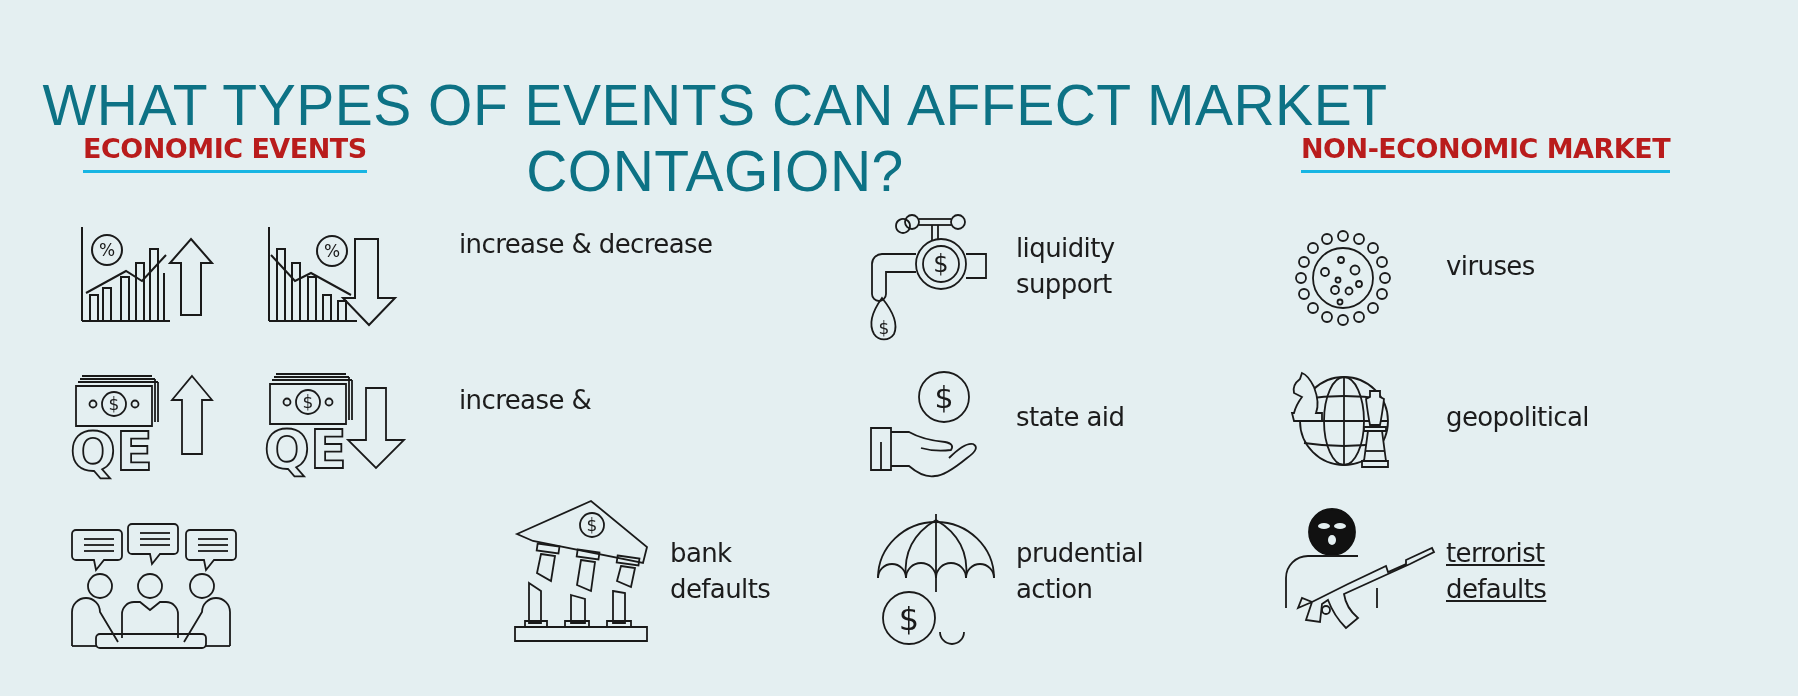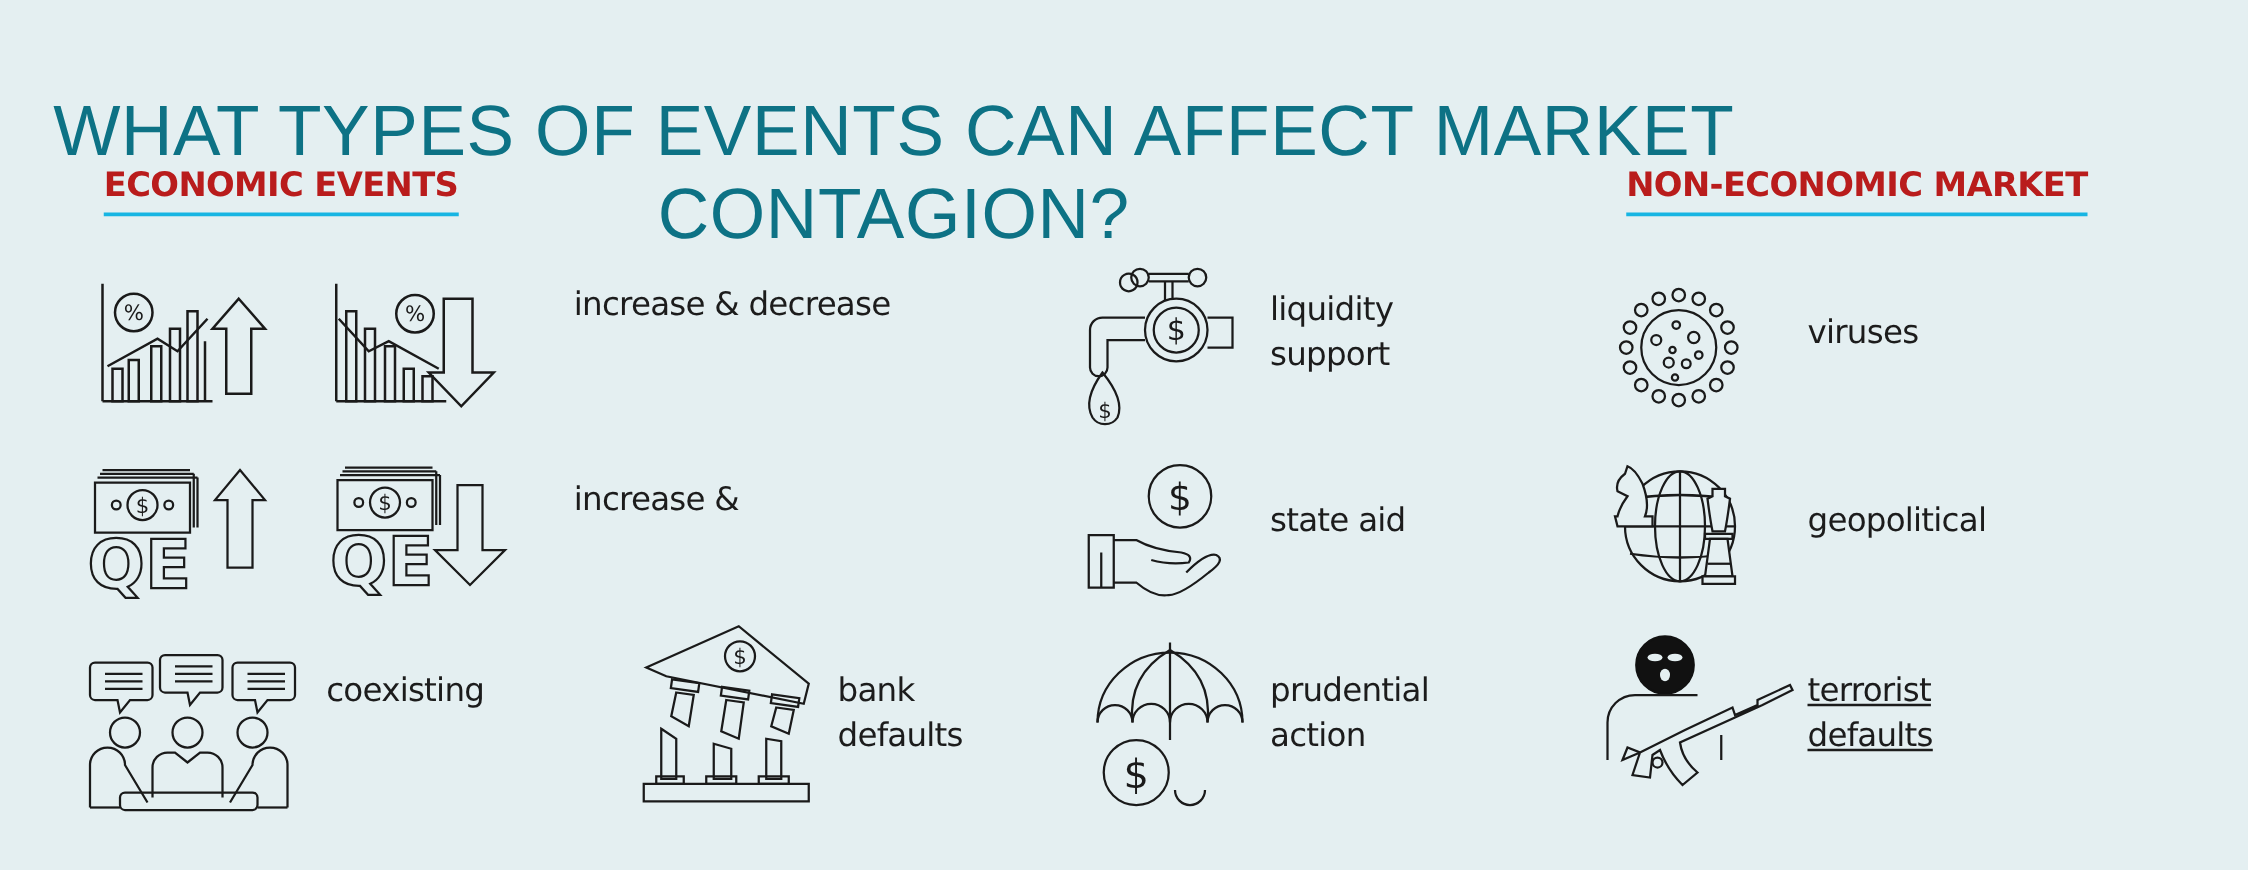--- a/index.html
+++ b/index.html
@@ -144,21 +144,20 @@
 
     <path d="M2,126 v-34 a14,14 0 0 1 28,0 l18,30"></path>
     <path d="M52,118 v-24 a12,12 0 0 1 12,-12 h6 l10,8 l10,-8 h6 a12,12 0 0 1 12,12 v24"></path>
     <path d="M160,126 v-34 a14,14 0 0 0 -28,0 l-18,30"></path>
     <rect x="26" y="114" width="110" height="14" rx="4"></rect>
     <line x1="2" y1="126" x2="26" y2="126"></line>
     <line x1="136" y1="126" x2="160" y2="126"></line>
   </svg>
 </div>
 <div class="label" style="left:261px; top:535px;">
-  <span>coexisting</span>
 </div>
 
 <div class="icon" style="left:513px; top:499px;">
   <svg width="135" height="135" viewBox="0 0 135 135" fill="none" stroke="#1a1a1a" stroke-width="1.8">
     <polygon points="4,35 78,2 134,48 130,64 20,42 "></polygon>
     <circle cx="79" cy="26" r="12"></circle>
     <text x="79" y="32" font-size="17" text-anchor="middle" fill="#1a1a1a" stroke="none" font-family="DejaVu Sans, sans-serif">$</text>
 
     <rect x="24" y="46" width="22" height="7" transform="rotate(8 35 50)"></rect>
     <rect x="64" y="52" width="22" height="7" transform="rotate(8 75 56)"></rect>

